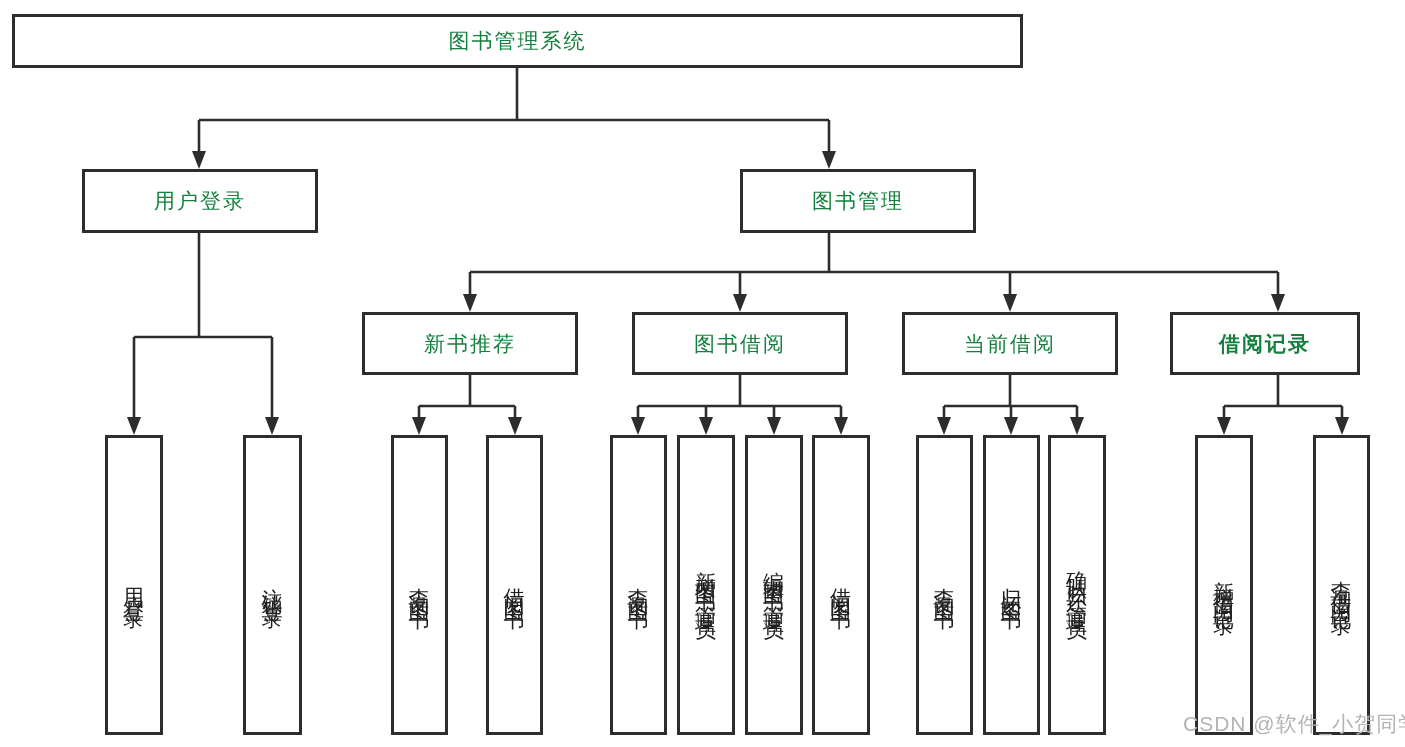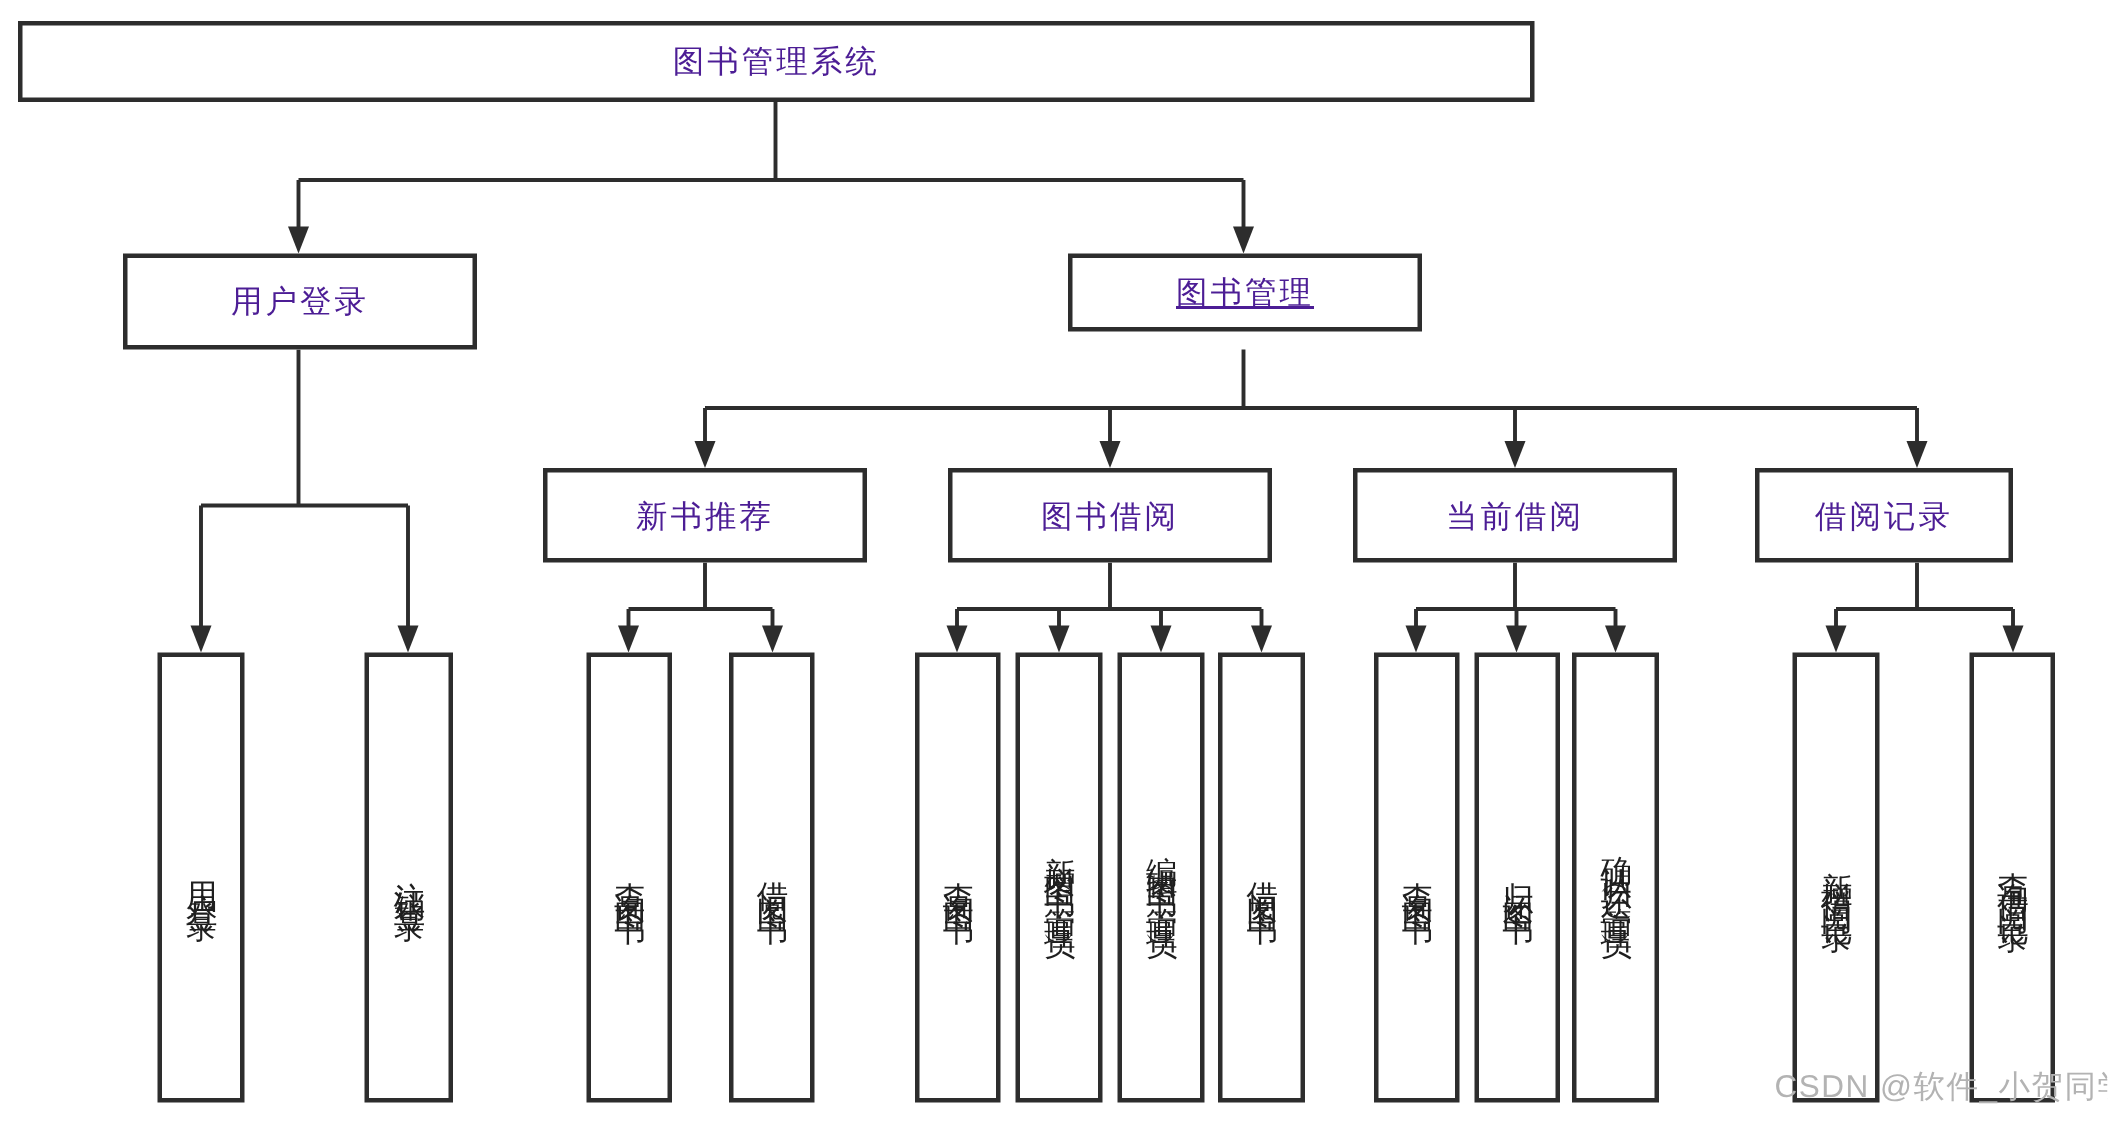--- a/index.html
+++ b/index.html
@@ -21,21 +21,21 @@
     pointer-events: none;
   }
 
   .node {
     position: absolute;
     border: 3px solid #2d2d2d;
     background: #ffffff;
     display: flex;
     align-items: center;
     justify-content: center;
-    color: #4c1d95;
+    color: #15803d;
     font-size: 21px;
     letter-spacing: 2px;
     white-space: nowrap;
     z-index: 2;
   }
 
   .vnode {
     position: absolute;
     border: 3px solid #2d2d2d;
     background: #ffffff;
@@ -123,34 +123,34 @@
     </g>
   </svg>
 
   <div class="node" style="left:12px; top:14px; width:1011px; height:54px;">
     <span>图书管理系统</span>
   </div>
 
   <div class="node" style="left:82px; top:169px; width:236px; height:64px;">
     <span>用户登录</span>
   </div>
-  <div class="node" style="left:712px; top:169px; width:236px; height:52px;text-decoration:underline;">
+  <div class="node" style="left:740px; top:169px; width:236px; height:64px;">
     <span>图书管理</span>
   </div>
 
   <div class="node" style="left:632px; top:312px; width:216px; height:63px;">
     <span>图书借阅</span>
   </div>
   <div class="node" style="left:362px; top:312px; width:216px; height:63px;">
     <span>新书推荐</span>
   </div>
   <div class="node" style="left:902px; top:312px; width:216px; height:63px;align-items:center;">
     <span>当前借阅</span>
   </div>
-  <div class="node" style="left:1170px; top:312px; width:172px; height:63px;">
+  <div class="node" style="left:1170px; top:312px; width:190px; height:63px;font-weight:bold;">
     <span>借阅记录</span>
   </div>
 
   <div class="vnode" style="left:105px; top:435px; width:58px; height:300px;">
     <span class="vlabel">用户登录</span>
   </div>
   <div class="vnode" style="left:243px; top:435px; width:59px; height:300px;">
     <span class="vlabel">注销登录</span>
   </div>
 

